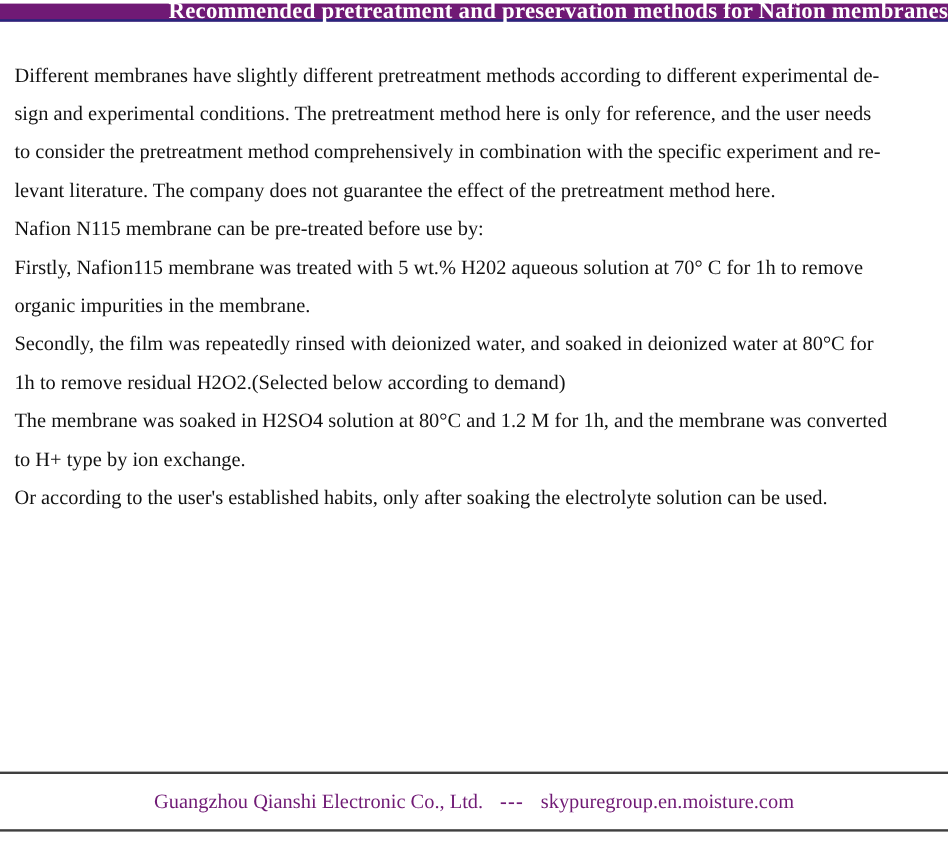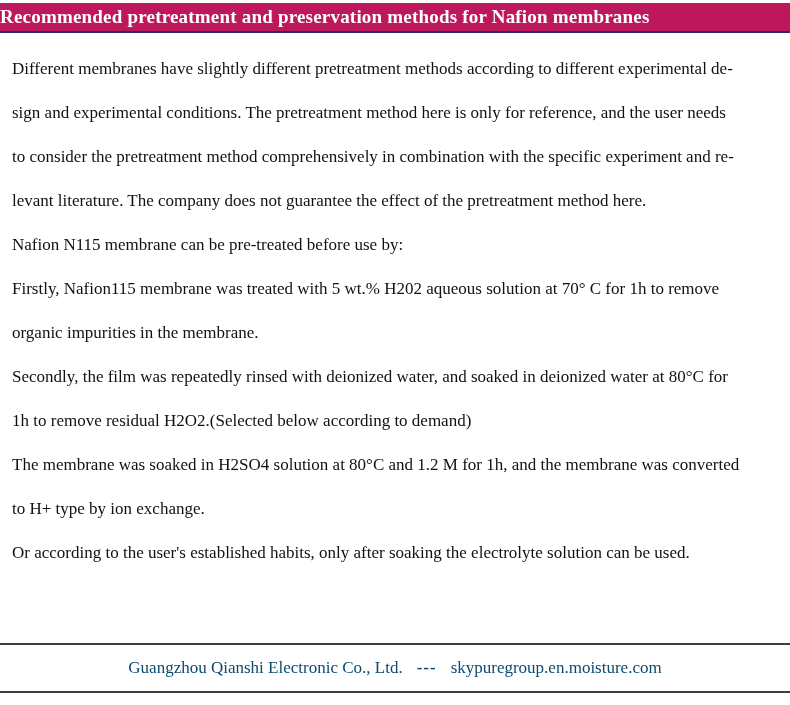--- a/index.html
+++ b/index.html
@@ -11,63 +11,63 @@
     background: #ffffff;
     overflow: hidden;
     font-family: "Liberation Serif", serif;
     color: #111111;
   }
   .banner {
     position: absolute;
     top: 3px;
     left: 0;
     width: 790px;
-    height: 30px;
-    background: #be185d;
+    height: 15px;
+    background: #701a75;
     border-bottom: 2px solid #26267d;
     box-sizing: border-box;
     display: flex;
     align-items: center;
-    justify-content: flex-start;
+    justify-content: flex-end;
   }
   .banner-title {
     color: #ffffff;
     font-weight: bold;
     font-size: 19px;
     letter-spacing: 0.2px;
     white-space: pre;
   }
   .doc-body {
     position: absolute;
     top: 47px;
     left: 12px;
     width: 770px;
   }
   .para {
     font-size: 17px;
-    line-height: 44px;
+    line-height: 32px;
     white-space: pre;
     margin: 0;
   }
   .para.bold { font-weight: normal; }
   .footer {
     position: absolute;
     top: 643px;
     left: 0;
     width: 790px;
     height: 50px;
     box-sizing: border-box;
     border-top: 2px solid #3f3f3f;
     border-bottom: 2px solid #3f3f3f;
     display: flex;
     align-items: center;
     justify-content: center;
     gap: 14px;
     font-size: 17px;
-    color: #0c4a6e;
+    color: #701a75;
     background: #ffffff;
   }
   .footer .sep { font-weight: bold; letter-spacing: 1px; }
 </style>
 </head>
 <body>
 
 <div class="page">
 
   <div class="banner">

